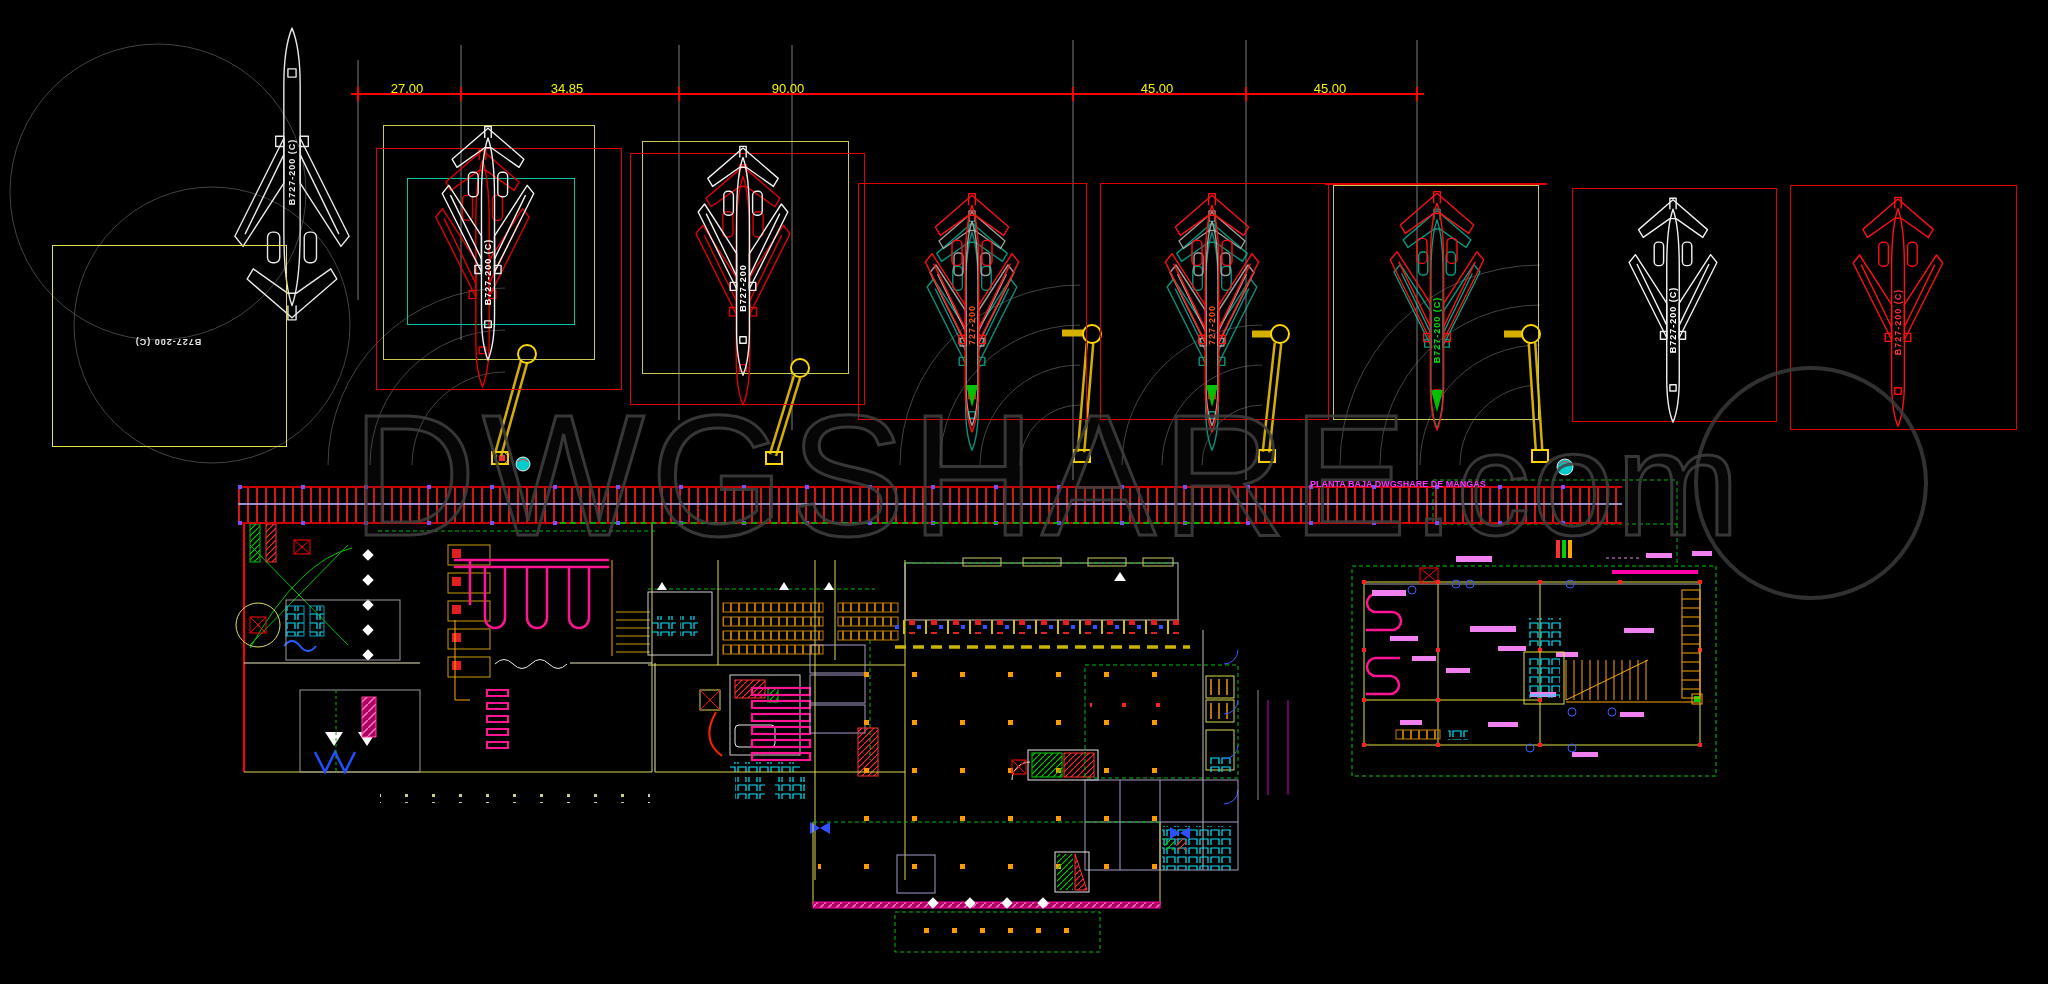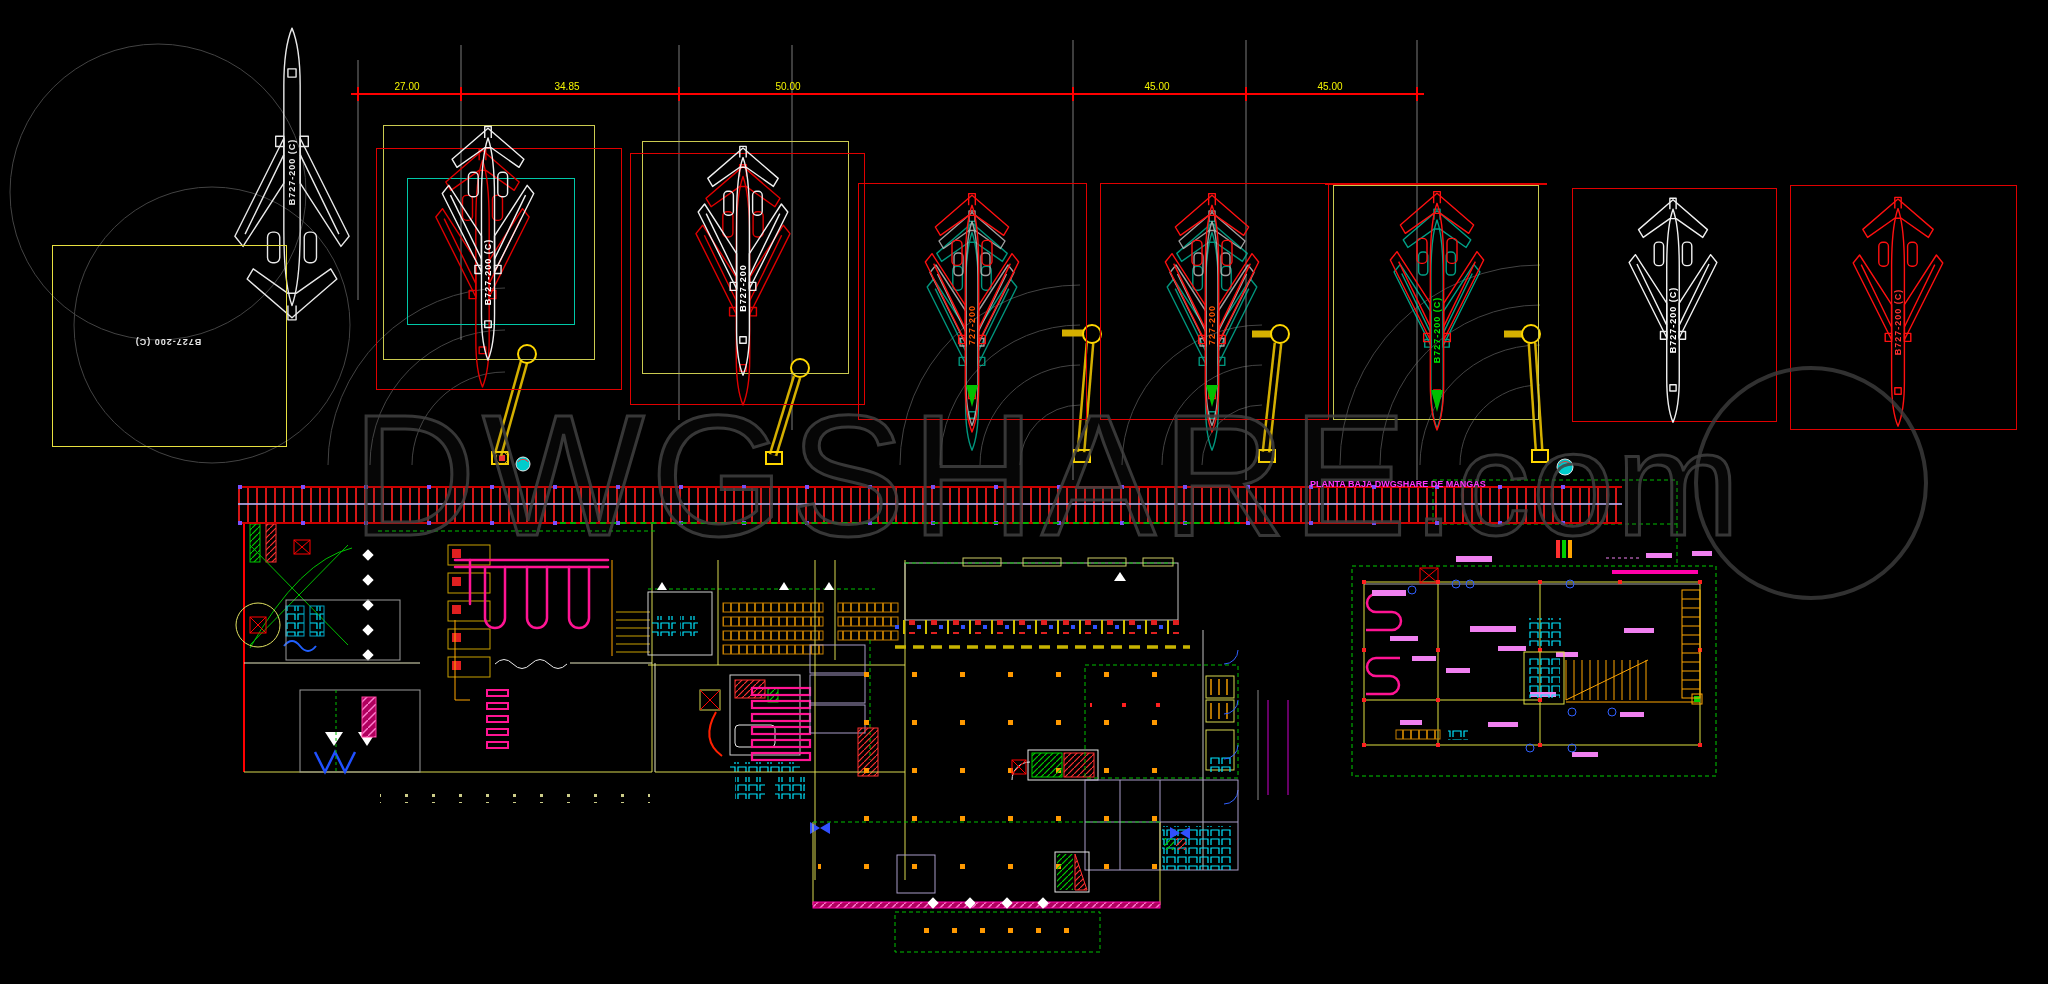--- a/index.html
+++ b/index.html
@@ -3,21 +3,21 @@
 <meta charset="utf-8">
 <style>
   html,body{margin:0;padding:0;background:#000;}
   body{position:relative;width:2048px;height:984px;overflow:hidden;
        font-family:"Liberation Sans",sans-serif;}
   .abs{position:absolute;}
   .box{position:absolute;background:transparent;}
   .gate{position:absolute;}
   .fuselabel{position:absolute;font-size:9px;letter-spacing:1px;white-space:nowrap;
              transform:translate(-50%,-50%) rotate(-90deg);font-weight:bold;}
-  .dimlabel{position:absolute;font-size:10px;color:#f5f500;transform:translateX(-50%);
+  .dimlabel{position:absolute;font-size:13px;color:#f5f500;transform:translateX(-50%);
             white-space:nowrap;text-align:center;}
   .tick{position:absolute;background:#ff0000;}
   .watermark{position:absolute;left:352px;top:376px;z-index:40;opacity:.85;pointer-events:none;
              font-weight:normal;color:rgba(80,80,80,0.10);
              -webkit-text-stroke:3px #414141;white-space:nowrap;}
   .wm-main{font-size:172px;letter-spacing:6px;}
   .wm-tld{font-size:148px;letter-spacing:2px;}
   .wm-circle{position:absolute;left:1694px;top:366px;width:226px;height:226px;z-index:40;
              border:4px solid #3d3d3d;border-radius:50%;opacity:.8;pointer-events:none;}
   .pier{position:absolute;left:238px;top:486px;width:1384px;height:34px;
@@ -465,21 +465,21 @@
   <div class="tick" style="left:678px;top:87px;width:2px;height:14px"></div>
   <div class="tick" style="left:672px;top:93px;width:14px;height:2px"></div>
   <div class="tick" style="left:1072px;top:87px;width:2px;height:14px"></div>
   <div class="tick" style="left:1066px;top:93px;width:14px;height:2px"></div>
   <div class="tick" style="left:1245px;top:87px;width:2px;height:14px"></div>
   <div class="tick" style="left:1239px;top:93px;width:14px;height:2px"></div>
   <div class="tick" style="left:1416px;top:87px;width:2px;height:14px"></div>
   <div class="tick" style="left:1410px;top:93px;width:14px;height:2px"></div>
   <span class="dimlabel" style="left:407px;top:81px">27.00</span>
   <span class="dimlabel" style="left:567px;top:81px">34.85</span>
-  <span class="dimlabel" style="left:788px;top:81px">50.00</span>
+  <span class="dimlabel" style="left:788px;top:81px">90.00</span>
   <span class="dimlabel" style="left:1157px;top:81px">45.00</span>
   <span class="dimlabel" style="left:1330px;top:81px">45.00</span>
 </div>
 
 <svg class="abs" style="left:218px;top:22px;color:#e8e8e8" width="148" height="306" viewBox="0 0 120 300">
   <use href="#plane" transform="rotate(180 60 150)"></use>
 </svg>
 <span class="fuselabel" style="left:292px;top:172px;color:#e8e8e8">B727-200 (C)</span>
 
 <div class="box" style="left:52px;top:245px;width:233px;height:200px;border:1.5px solid #e8e040"></div>

